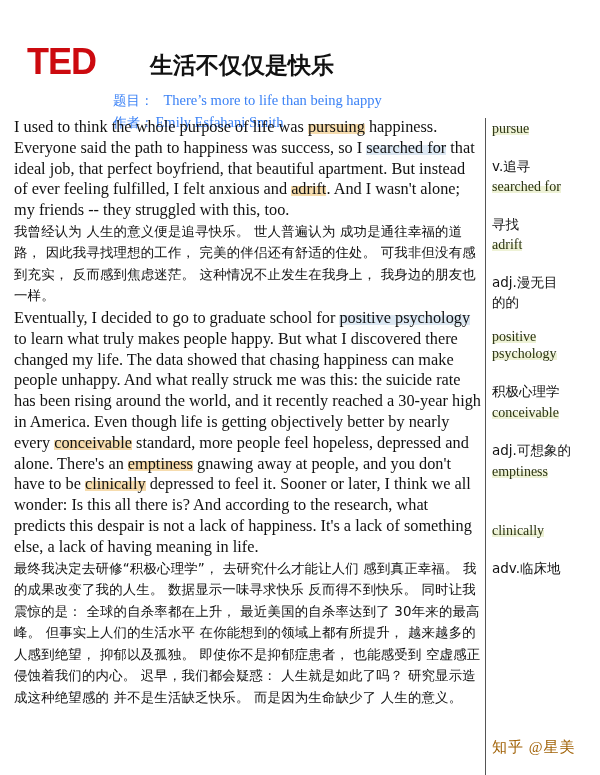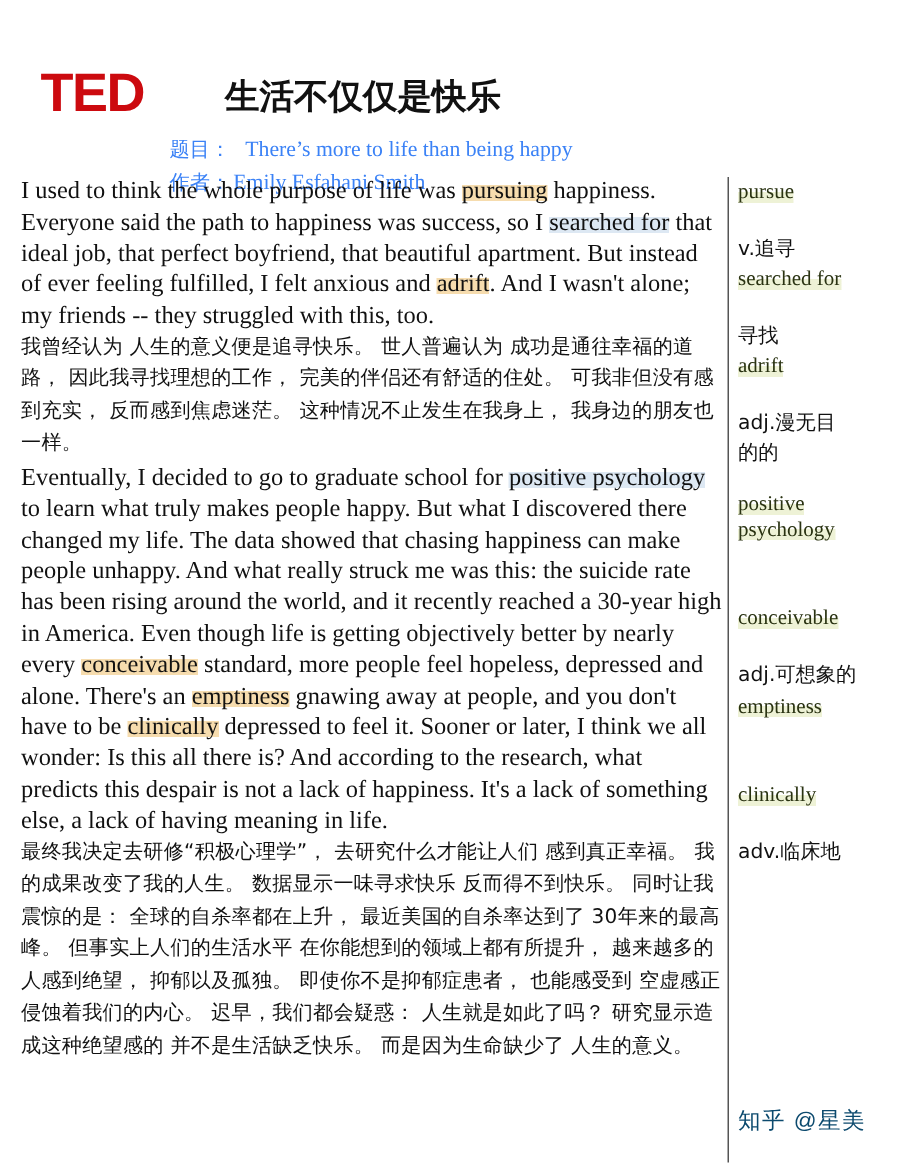--- a/index.html
+++ b/index.html
@@ -46,21 +46,21 @@
   .gl-item { position: absolute; left: 0; width: 108px; }
   .gl-term {
     font-family: "Liberation Serif", serif; font-size: 14px; line-height: 17px; color: #2a3312;
   }
   .gl-term span { background: linear-gradient(to bottom, transparent 45%, #eef2d6 45%, #eef2d6 95%, transparent 95%); }
   .gl-def {
     font-family: "DejaVu Sans", sans-serif; font-size: 13.5px; line-height: 20px; color: #111; margin-top: 19px;
   }
   .watermark {
     position: absolute; left: 492px; top: 738px;
-    font-family: Liberation Sans, sans-serif; font-size: 15px; color: #0c4a6e; letter-spacing: 1px;
+    font-family: Liberation Serif, serif; font-size: 15px; color: #a16207; letter-spacing: 1px;
   }
 </style>
 </head>
 <body>
 
 <div class="header">
   <div class="ted-logo">TED</div>
   <div class="cn-title">生活不仅仅是快乐</div>
   <div class="meta-row title-row">
     <span class="lbl">题目：</span><span class="val">There’s more to life than being happy</span>
@@ -87,20 +87,21 @@
   <div class="gl-item" style="top:60px">
     <div class="gl-term"><span>searched for</span></div>
     <div class="gl-def">寻找</div>
   </div>
   <div class="gl-item" style="top:118px">
     <div class="gl-term"><span>adrift</span></div>
     <div class="gl-def" style="width:78px">adj.漫无目的的</div>
   </div>
   <div class="gl-item" style="top:210px">
     <div class="gl-term" style="width:80px"><span>positive psychology</span></div>
+    <div class="gl-def">积极心理学</div>
   </div>
   <div class="gl-item" style="top:286px">
     <div class="gl-term"><span>conceivable</span></div>
     <div class="gl-def">adj.可想象的</div>
   </div>
   <div class="gl-item" style="top:345px">
     <div class="gl-term"><span>emptiness</span></div>
   </div>
   <div class="gl-item" style="top:404px">
     <div class="gl-term"><span>clinically</span></div>

